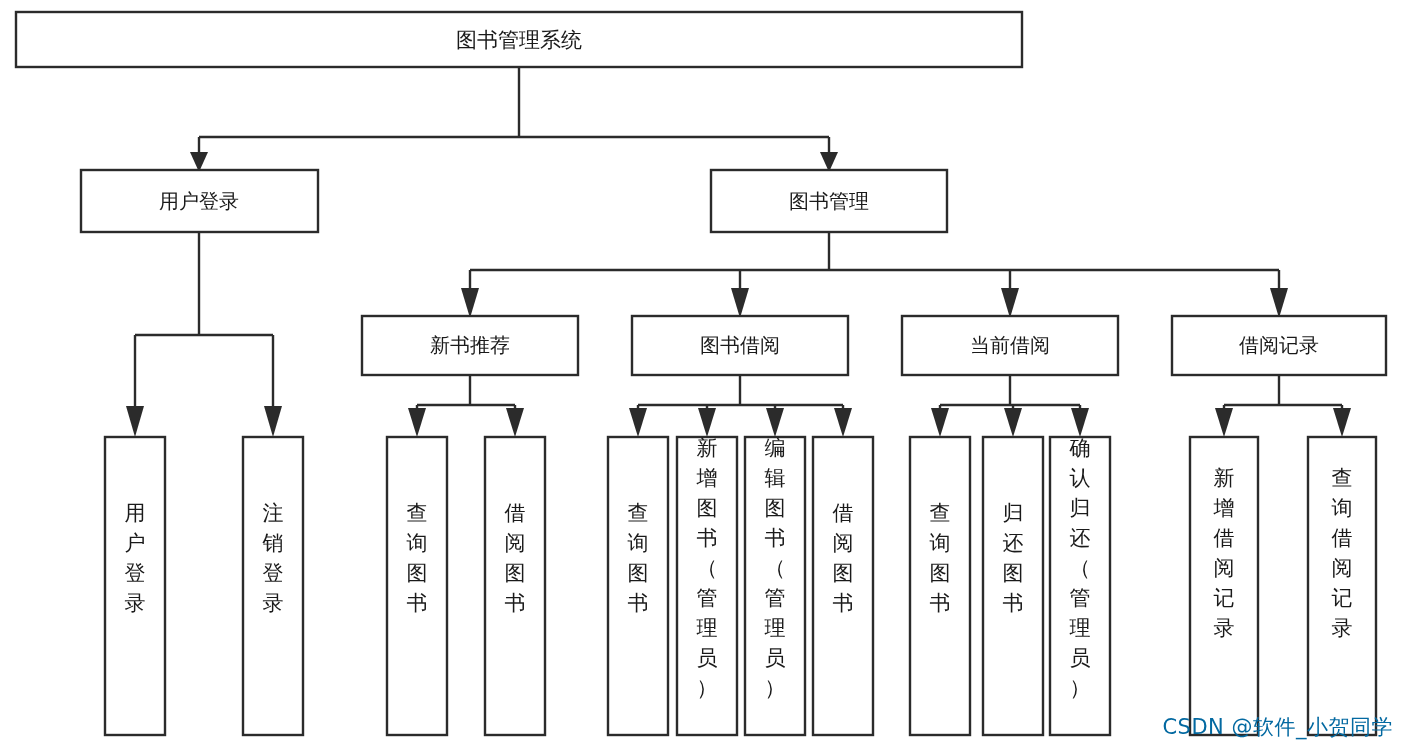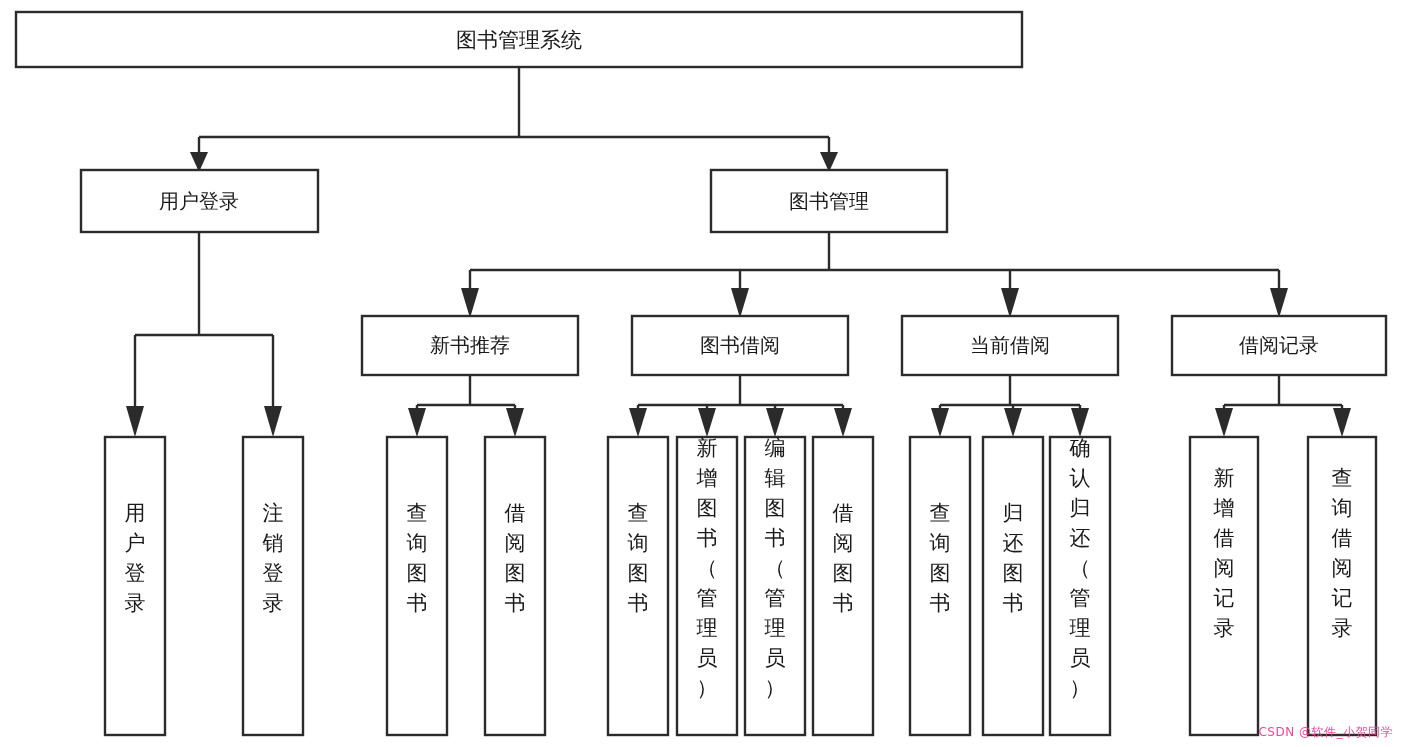--- a/index.html
+++ b/index.html
@@ -47,22 +47,22 @@
     fill: none;
   }
   .arrow-head {
     fill: #2b2b2b;
     stroke: none;
   }
   .watermark {
     position: absolute;
     right: 12px;
     bottom: 6px;
-    color: #ec4899;
-    font-size: 12px;
+    color: #0369a1;
+    font-size: 21px;
     font-family: "DejaVu Sans", "Liberation Sans", sans-serif;
     letter-spacing: 0.5px;
     white-space: nowrap;
     user-select: none;
   }
 </style>
 </head>
 <body>
 
 <svg id="diagram-canvas" viewBox="0 0 1405 747" xmlns="http://www.w3.org/2000/svg">

